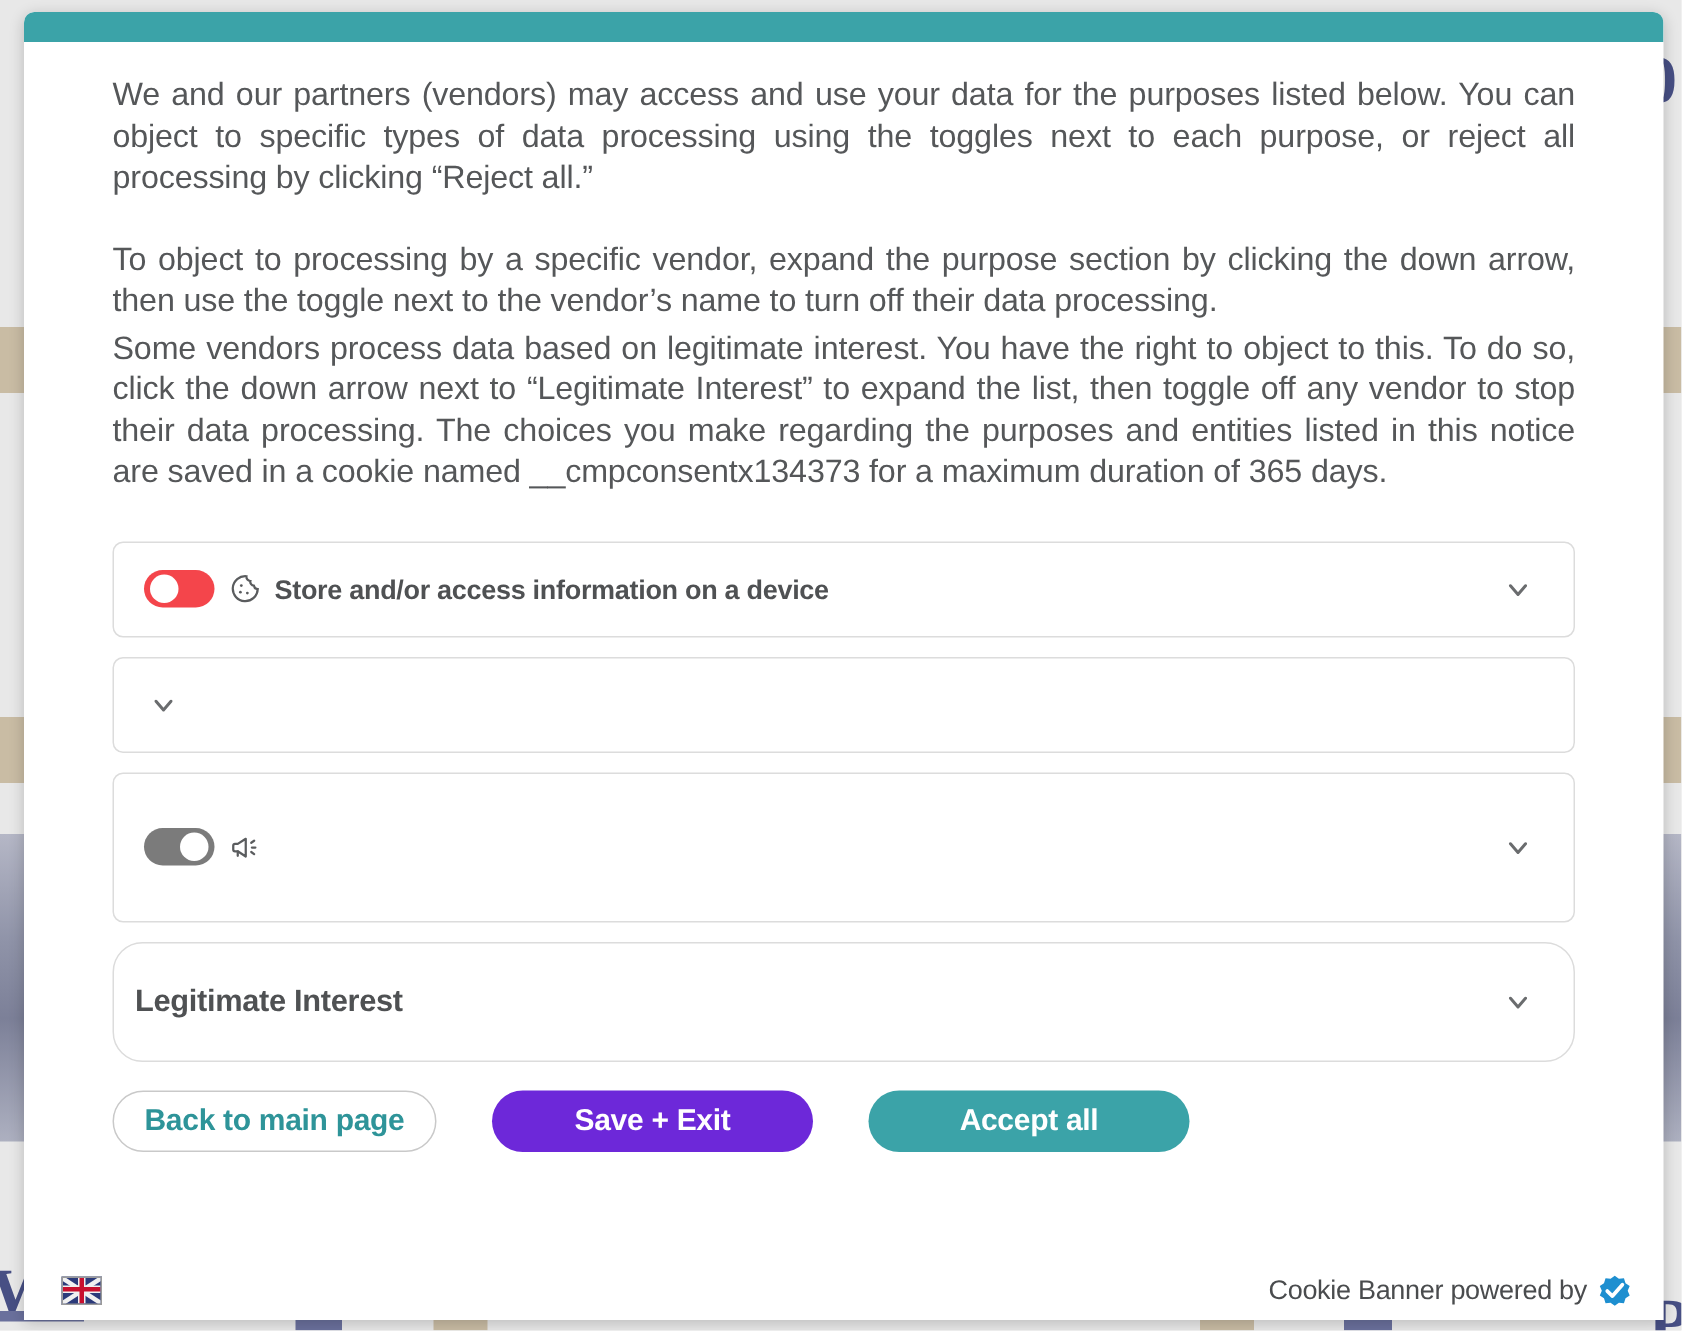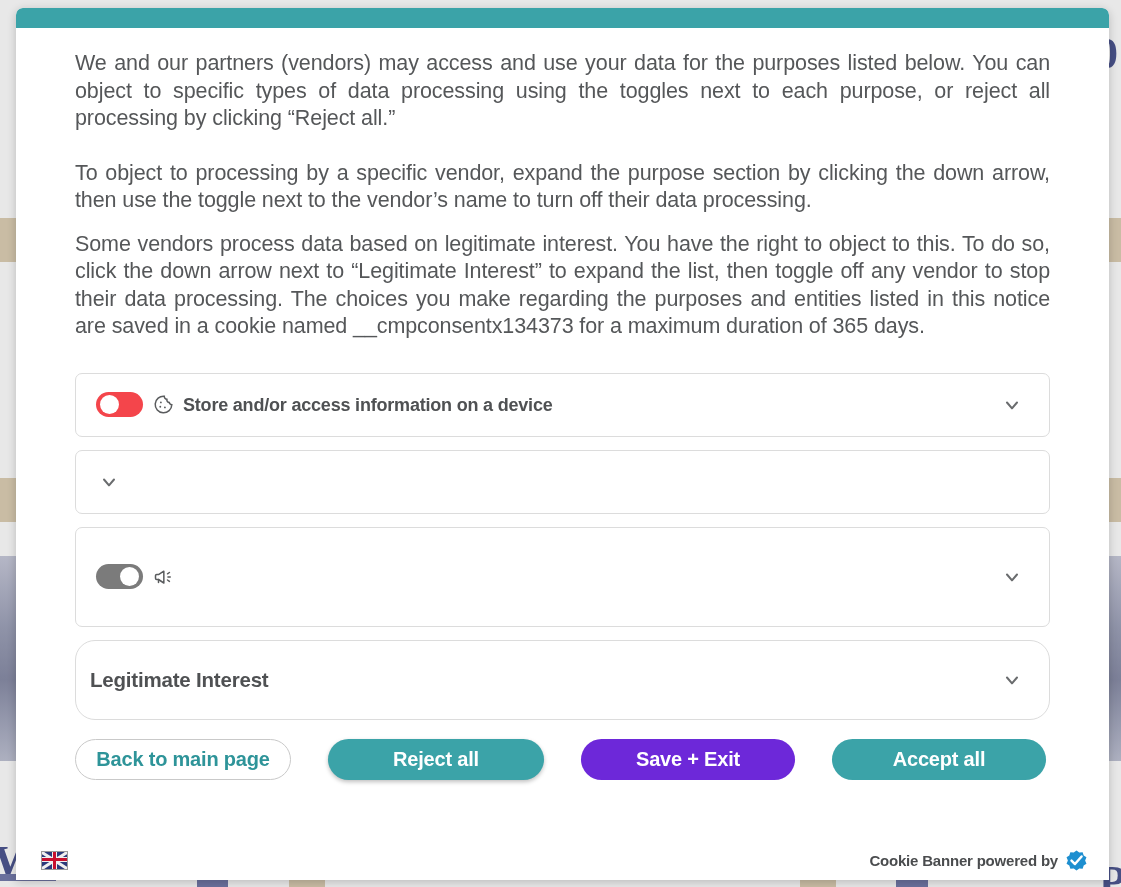--- a/index.html
+++ b/index.html
@@ -80,21 +80,21 @@
     margin: 0;
     color: #555759;
     font-size: 21.5px;
     line-height: 27.5px;
     text-align: justify;
     text-justify: inter-word;
     letter-spacing: -0.1px;
   }
   #intro-paragraph-1 { margin-bottom: 27px; }
   #intro-paragraph-2 { margin-bottom: 0px; }
-  #intro-paragraph-3 { margin-top: 16px; }
+  #intro-paragraph-3 { margin-top: 4px; }
 
   
   #purpose-list {
     margin-top: 32px;
   }
   .purpose-card {
     border: 1px solid #dcdcdc;
     border-radius: 7px;
     background: #fff;
     margin-bottom: 13px;
@@ -286,24 +286,23 @@
     height: 3px;
     background: #c8102e;
   }
 
   #powered-by {
     display: flex;
     align-items: center;
     gap: 7px;
   }
   #powered-by-label {
-    font-size: 15px;
+    font-size: 18px;
     color: #4a4c4e;
     letter-spacing: -0.2px;
-    font-weight: bold;
   }
   #powered-by-logo {
     width: 23px;
     height: 23px;
     flex: 0 0 auto;
   }
 </style>
 </head>
 <body>
 
@@ -405,21 +404,20 @@
           <svg width="20" height="20" viewBox="0 0 24 24" fill="none" stroke="currentColor" stroke-width="2.4" stroke-linecap="round" stroke-linejoin="round">
             <polyline points="6 9 12 16 18 9"></polyline>
           </svg>
         </span>
       </div>
 
     </div>
 
     <div id="action-bar">
       <button class="action-button" id="back-to-main-page-button">Back to main page</button>
-      <button class="action-button" id="reject-all-button">Reject all</button>
       <button class="action-button" id="save-exit-button">Save + Exit</button>
       <button class="action-button" id="accept-all-button">Accept all</button>
     </div>
 
   </div>
 
   <div id="modal-footer">
     <div id="language-flag">
       <div class="fl-d1"></div>
       <div class="fl-d2"></div>

